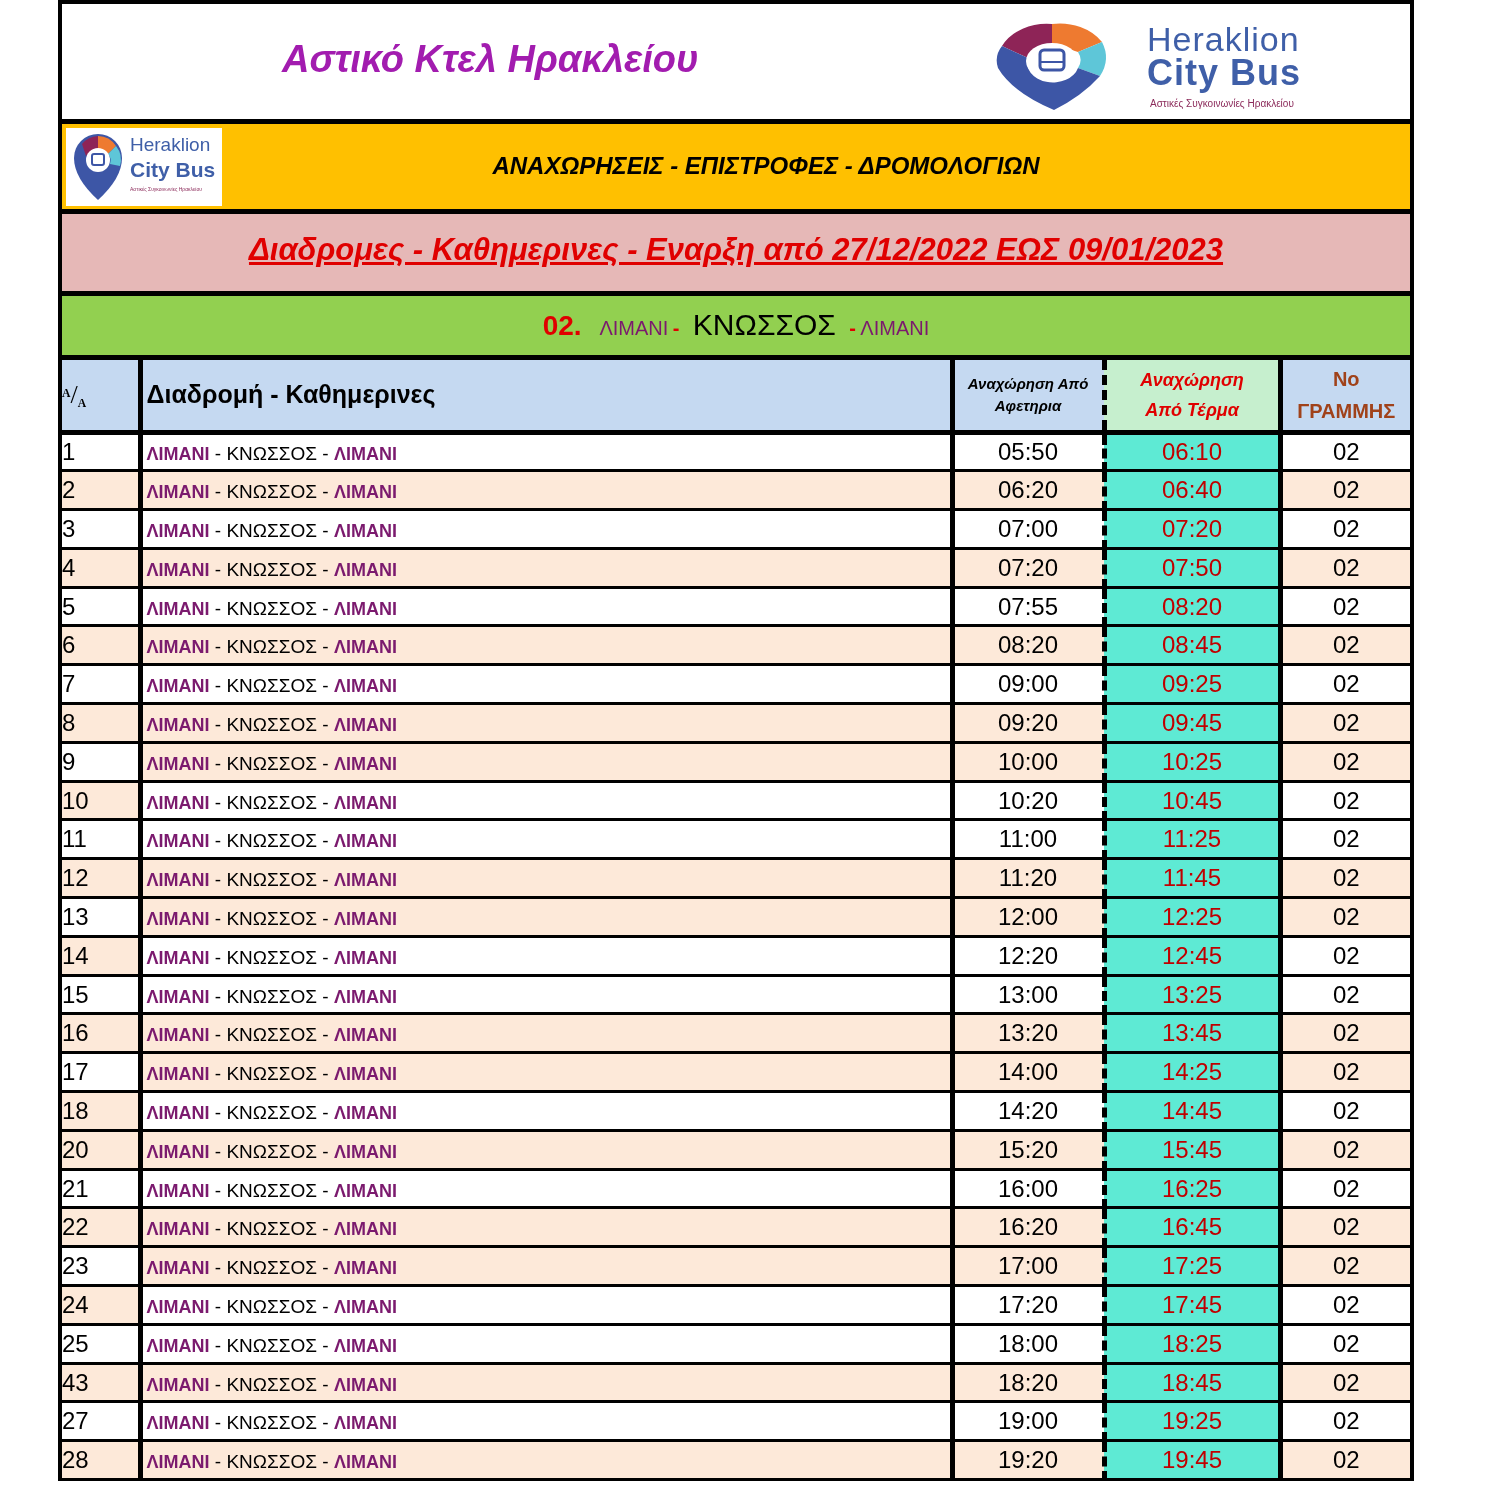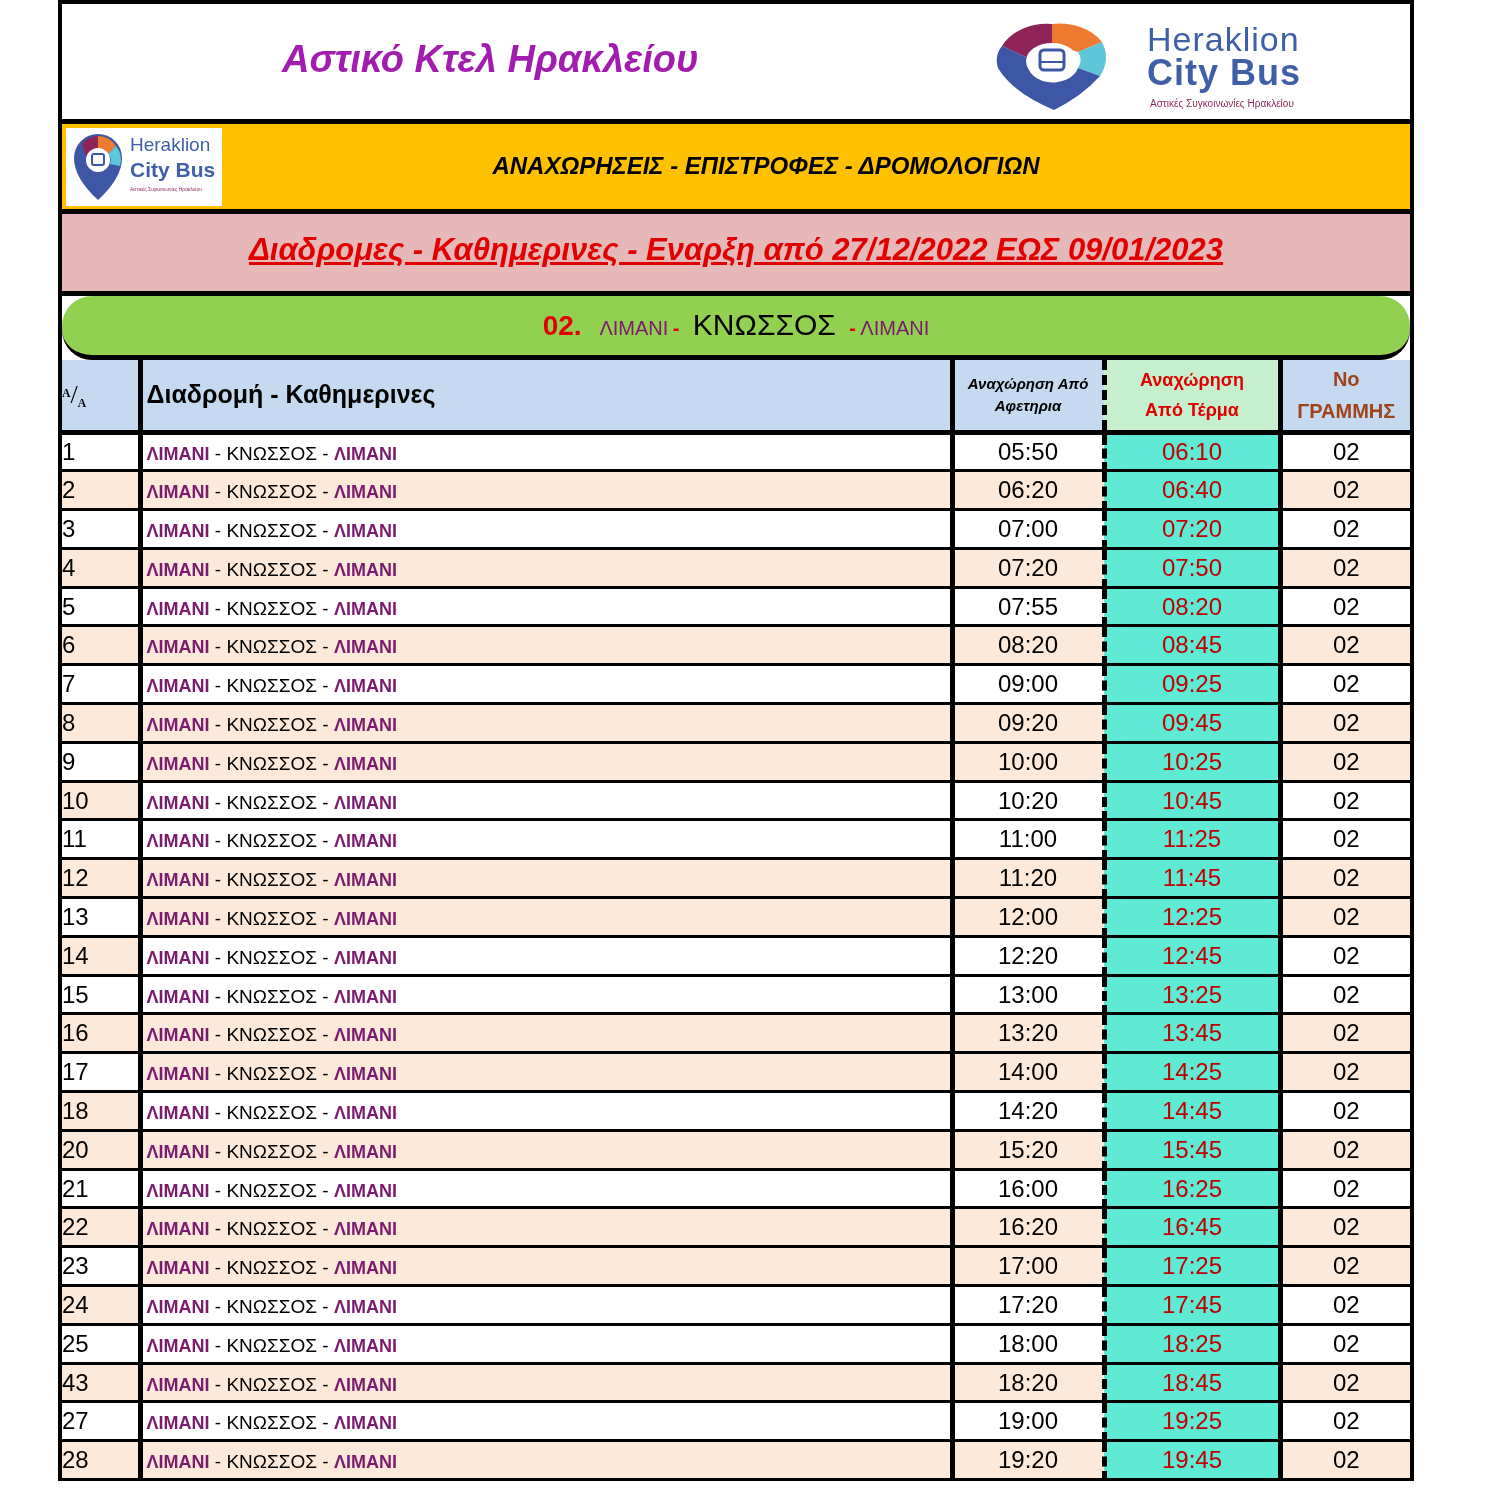--- a/index.html
+++ b/index.html
@@ -13,35 +13,35 @@
   .logo-big .word2 { position:absolute; left:165px; top:36px; font-size:36px; font-weight:bold; color:#3f5fa8; letter-spacing:1px; }
   .logo-big .sub { position:absolute; left:168px; top:82px; font-size:10px; color:#8b2a5a; }
   .orange-band { height:90px; background:#ffc000; }
   .orange-text { position:absolute; left:0; right:0; top:28px; text-align:center; font-size:24px; font-weight:bold; font-style:italic; color:#000; padding-left:60px; }
   .logo-small { position:absolute; left:4px; top:4px; width:156px; height:78px; background:#fff; }
   .logo-small .w1 { position:absolute; left:64px; top:6px; font-size:19px; color:#3f5fa8; }
   .logo-small .w2 { position:absolute; left:64px; top:30px; font-size:21px; font-weight:bold; color:#3f5fa8; }
   .logo-small .s { position:absolute; left:64px; top:58px; font-size:5px; color:#8b2a5a; }
   .pink-band { height:82px; background:#e6b8b7; }
   .pink-text { position:absolute; left:0; right:0; top:18px; text-align:center; font-size:31px; font-weight:bold; font-style:italic; text-decoration:underline; color:#e00000; }
-  .green-band { height:64px; background:#92d050;border-radius:30px; }
+  .green-band { height:64px; background:#92d050; }
   .green-line { position:absolute; left:0; right:0; top:12px; text-align:center; white-space:nowrap; }
   .g-num { font-size:28px; font-weight:bold; color:#e00000; }
   .g-port { font-size:20px; color:#7b1a6e; }
   .g-sep { font-size:20px; color:#e00000; font-weight:bold; }
   .g-knossos { font-size:30px; color:#000; }
   table.sched { border-collapse:collapse; width:100%; table-layout:fixed; }
   table.sched td, table.sched th { padding:0; box-sizing:border-box; }
   .hdr th { height:72px; background:#c5d9f1; border-bottom:5px solid #000; vertical-align:middle; }
   .c-aa { width:78px; border-right:5px solid #000; text-align:left; }
   .c-route { width:812px; border-right:5px solid #000; text-align:left; padding-left:4px !important; }
   .c-dep { width:152px; border-right:5px dashed #000; text-align:center; }
   .c-term { width:176px; border-right:5px solid #000; text-align:center; }
   .c-line { text-align:center; }
-  .hdr .c-term { background:#c6efce; }
+  .hdr .c-term { background:#c6efce;font-style:italic; }
   .aa-hdr { font-family:"Liberation Serif", serif; font-weight:bold; font-size:14px; }
   .aa-hdr .sl { font-size:26px; font-weight:normal; }
   .route-hdr { font-size:25px; font-weight:bold; color:#000; }
   .dep-hdr { font-size:15px; font-weight:bold; font-style:italic; line-height:22px; color:#000; }
   .term-hdr { font-size:18px; font-weight:bold; color:#e00000; line-height:30px; }
   .line-hdr1 { font-size:20px; font-weight:bold; color:#a0421a; line-height:32px; }
   .line-hdr2 { font-size:20px; color:#a0421a; line-height:32px; }
   .row td { height:38.8px; border-bottom:3px solid #000; font-size:24px; color:#000; vertical-align:middle; }
   .row td.c-term { background:#5eead4; color:#c00000; }
   .row td.shade { background:#fde9d9; }

